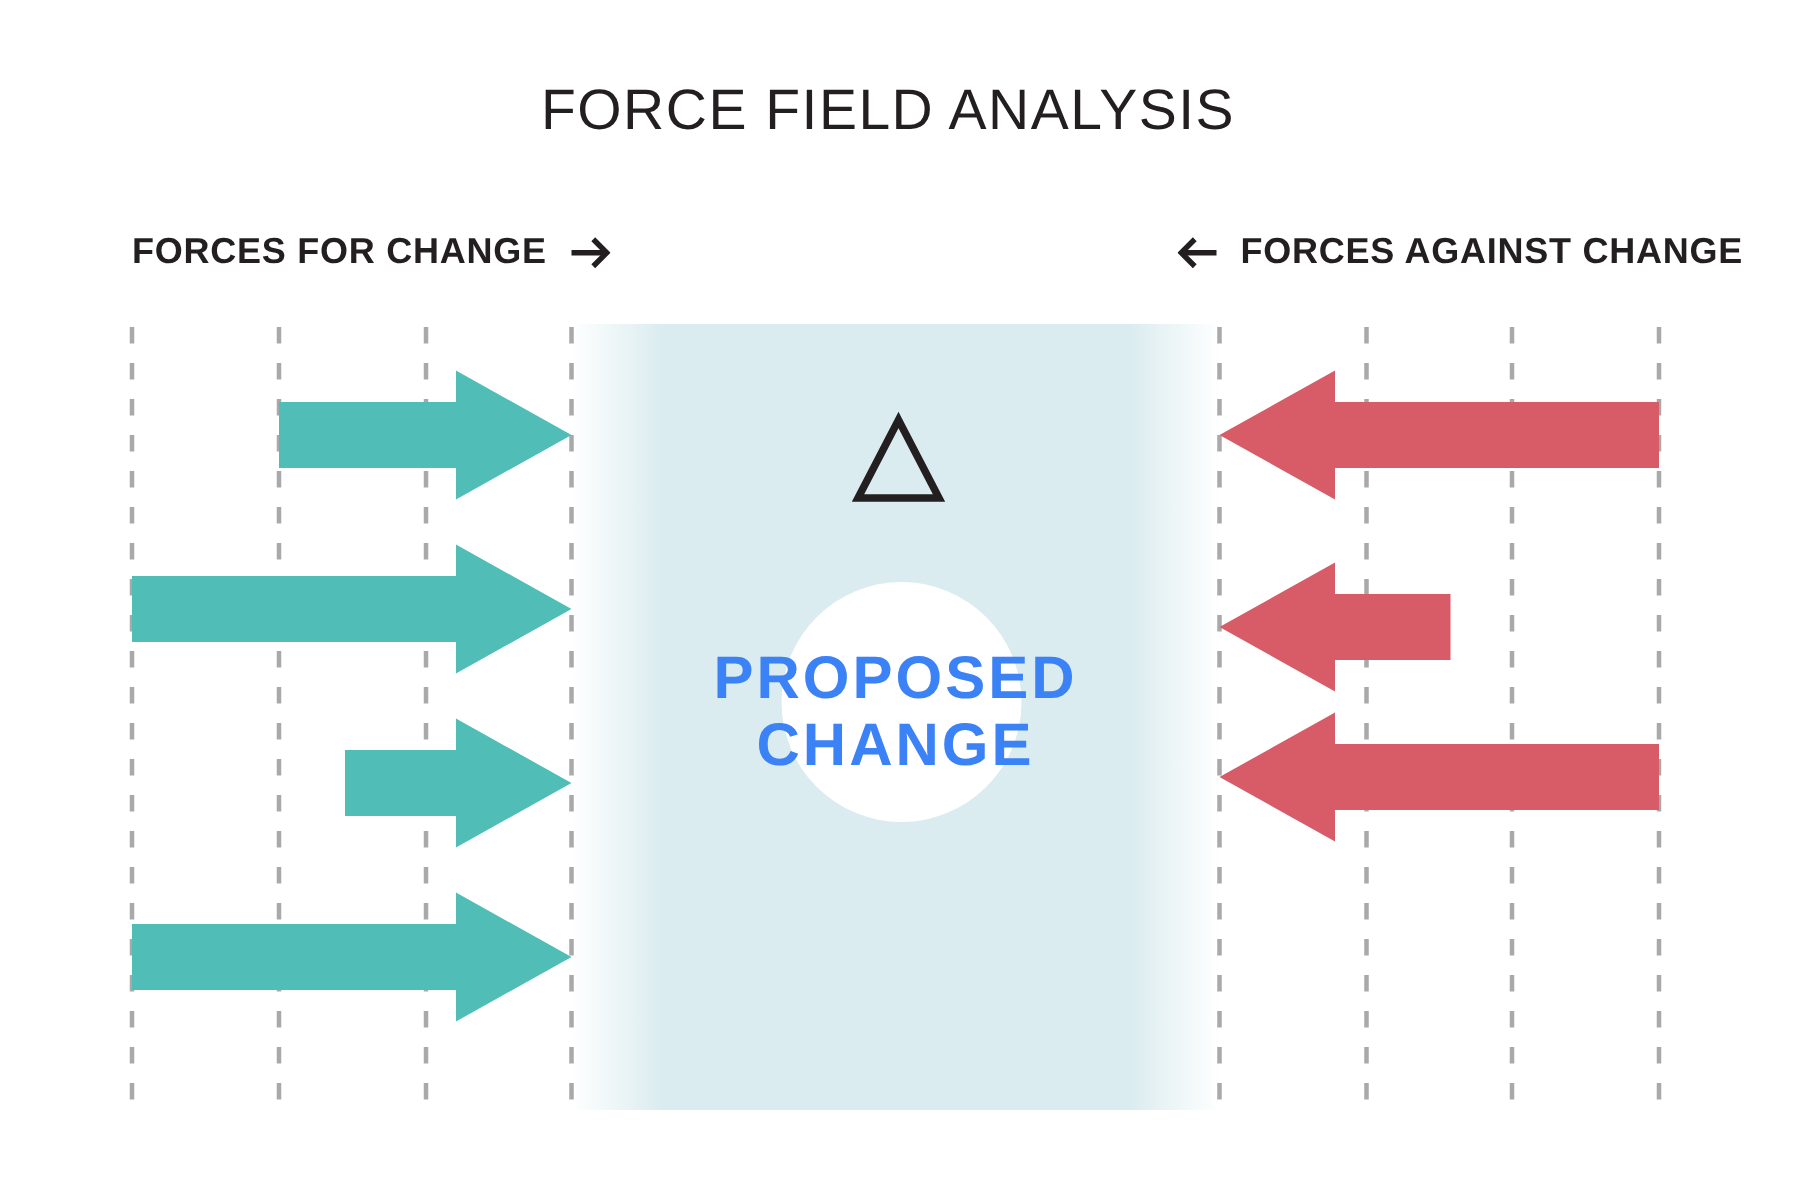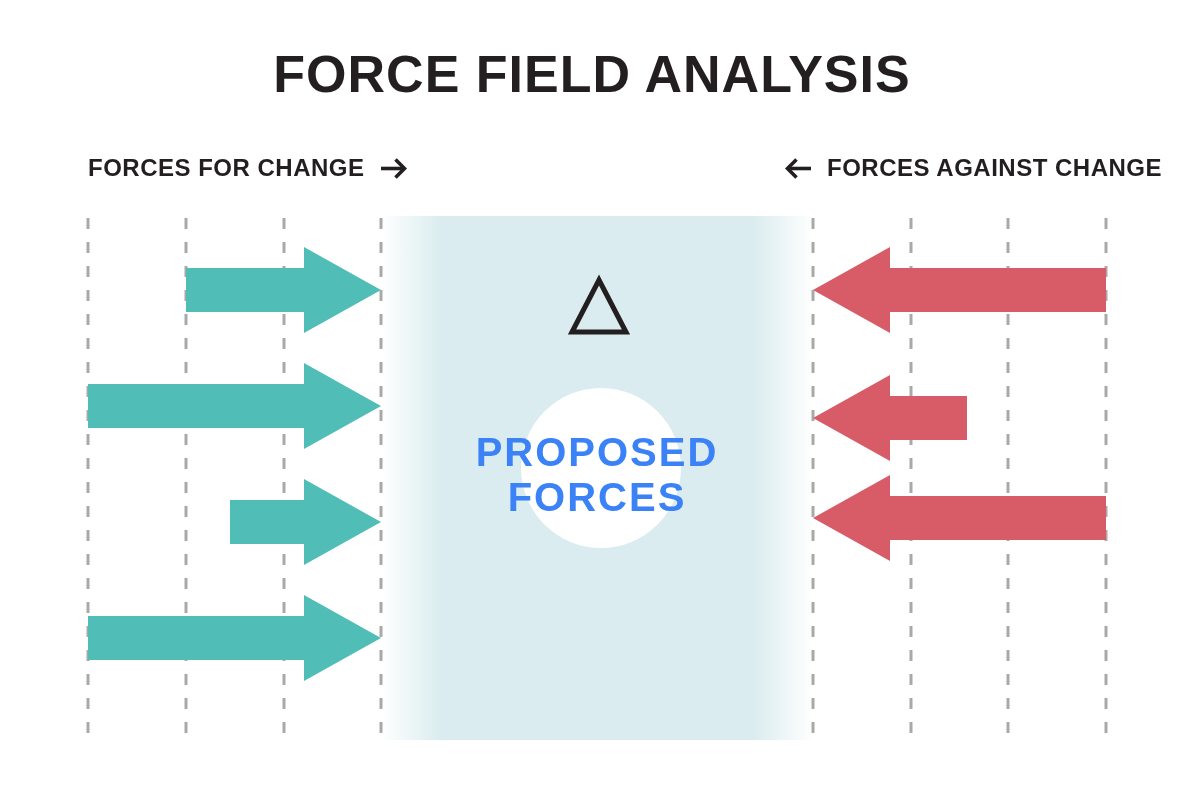--- a/index.html
+++ b/index.html
@@ -16,22 +16,22 @@
     background: #ffffff;
     overflow: hidden;
   }
   .title {
     position: absolute;
     top: 50px;
     left: 0;
     width: 1184px;
     margin: 0;
     text-align: center;
-    font-size: 52px;
-    font-weight: 700;
+    font-size: 38px;
+    font-weight: 400;
     letter-spacing: 1px;
     line-height: 48px;
     color: #231F20;
   }
   .hdr {
     position: absolute;
     top: 150px;
     height: 36px;
     display: flex;
     align-items: center;
@@ -125,16 +125,16 @@
         <polygon points="1106,496 890,496 890,475 813,518 890,561 890,540 1106,540" fill="#D85C68"></polygon>
       </g>
 
     <circle cx="601" cy="468" r="80" fill="#FFFFFF"></circle>
 
     <path d="M599 280 L626 332 L572 332 Z" fill="none" stroke-width="5" stroke-linejoin="miter" stroke="#231F20"></path>
   </svg>
 
   <div class="center-label">
     <div>PROPOSED</div>
-    <div>FORCES</div>
+    <div>CHANGE</div>
   </div>
 
 </div>
 
 </body></html>

